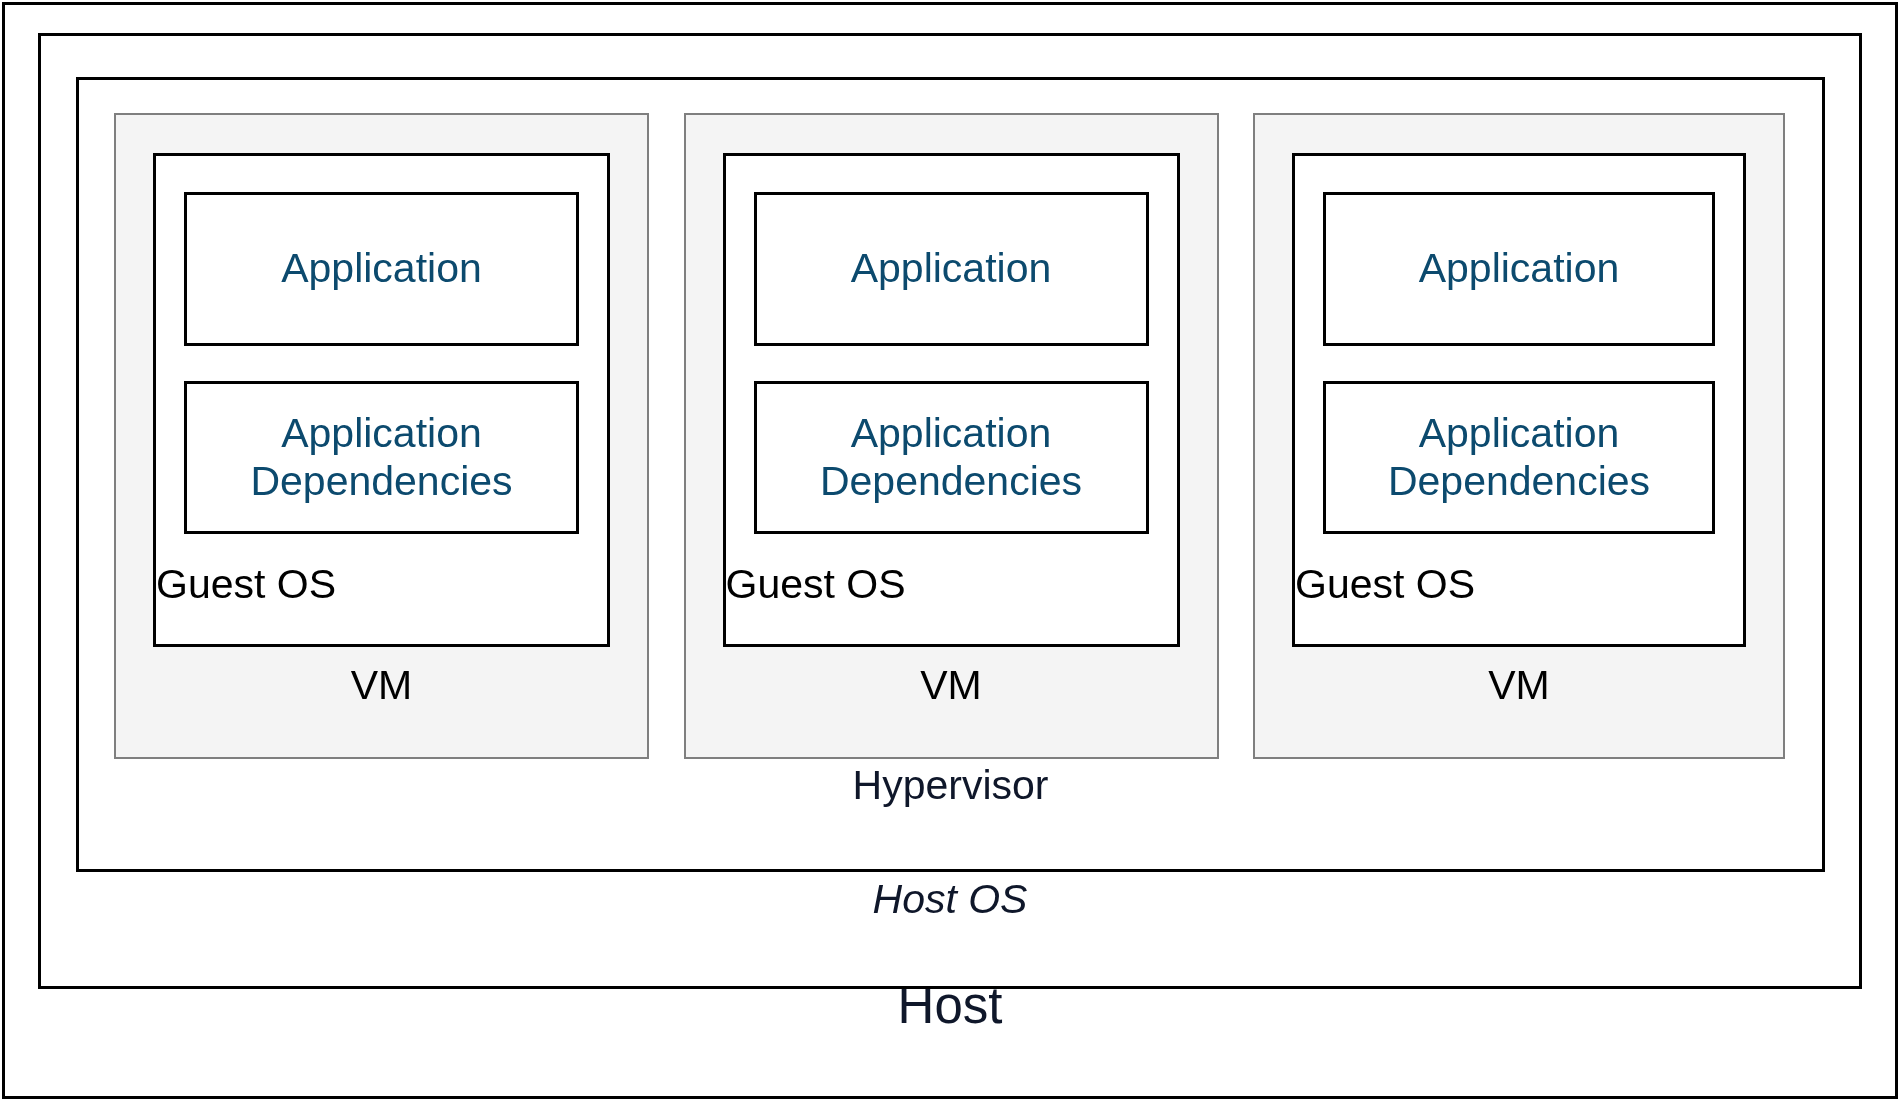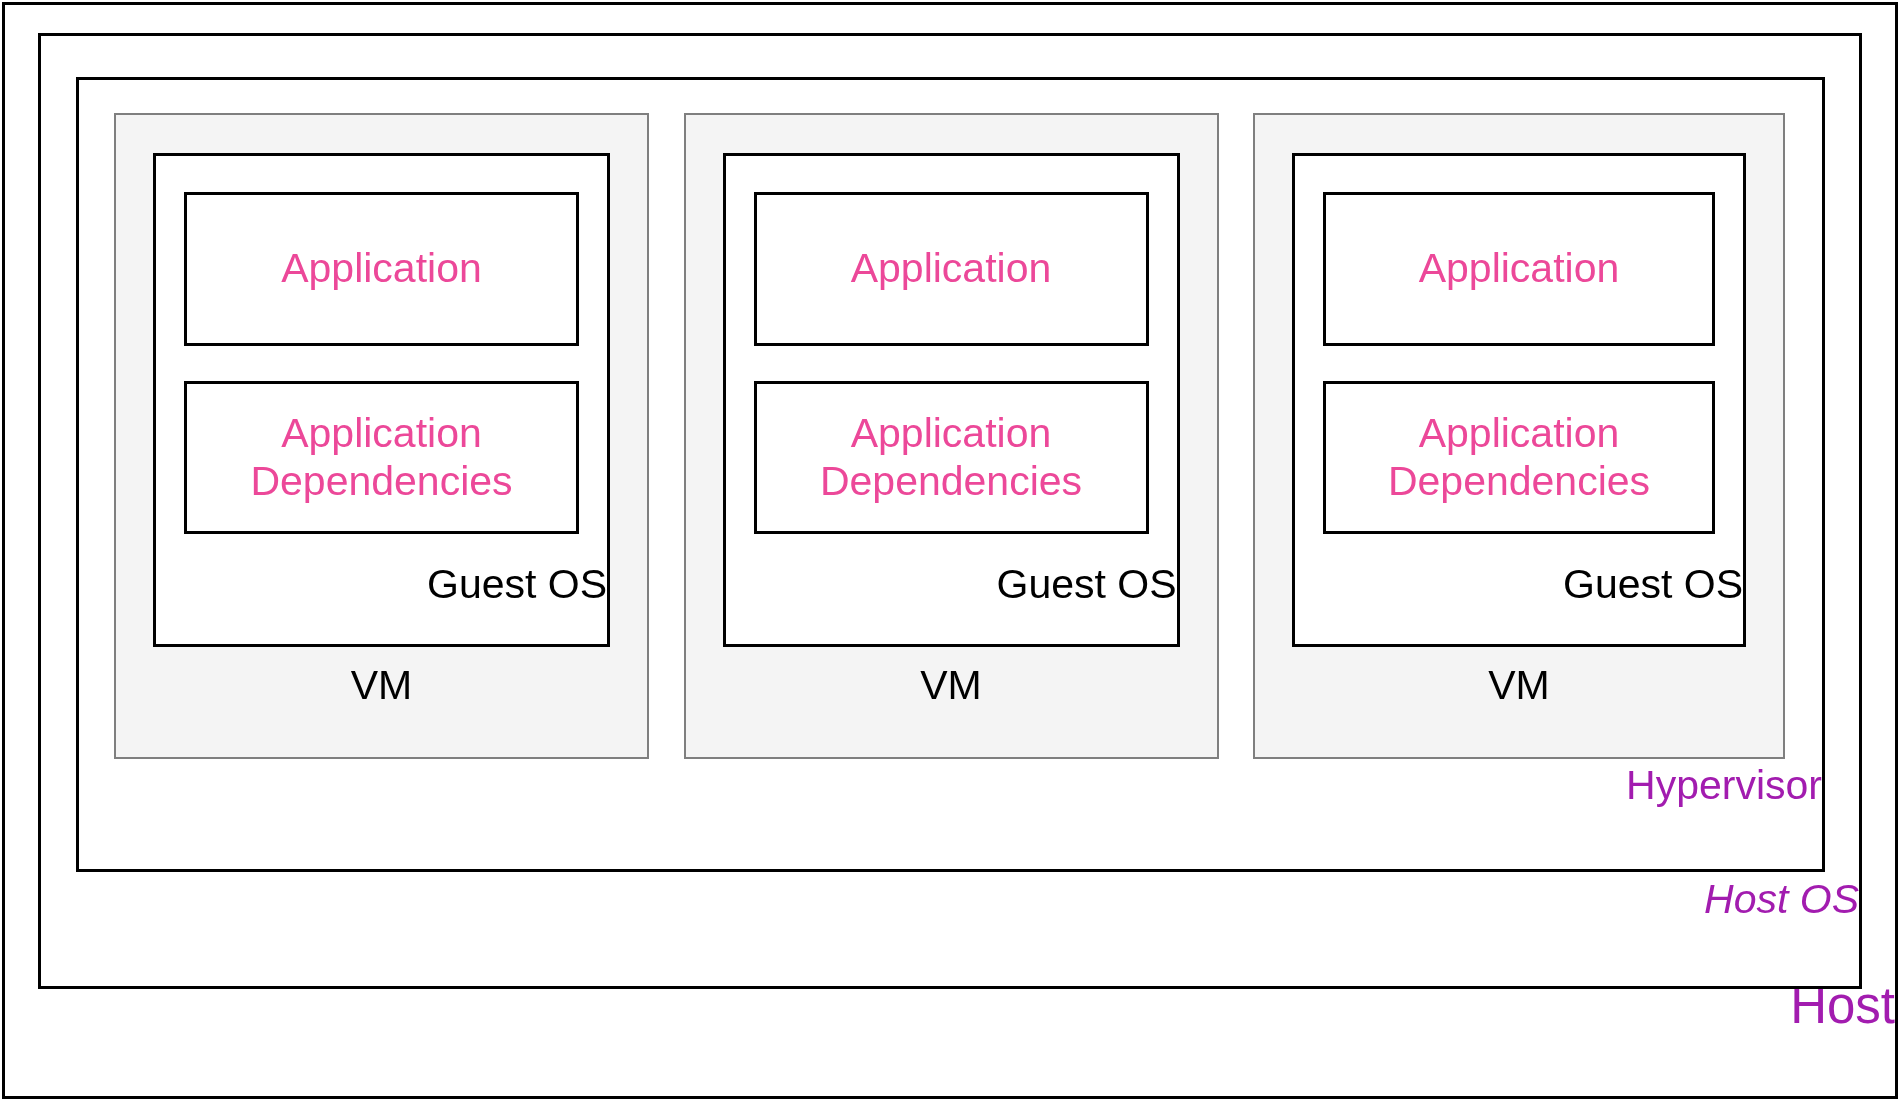--- a/index.html
+++ b/index.html
@@ -25,22 +25,22 @@
     position: absolute;
     box-sizing: border-box;
     background: #ffffff;
     border: 2px solid #000000;
   }
 
   .lbl {
     position: absolute;
     left: 0;
     right: 0;
-    text-align: right;
-    color: #a21caf;
+    text-align: center;
+    color: #0f172a;
     font-weight: 400;
     white-space: pre-line;
     line-height: 1.18;
   }
 
   
   #host {
     left: 2px;
     top: 2px;
     width: 1896px;
@@ -121,21 +121,21 @@
     height: 494px;
     background: #ffffff;
     border: 3px solid #000000;
   }
 
   .guest-os-label {
     position: absolute;
     left: 0;
     right: 0;
     bottom: 36px;
-    text-align: right;
+    text-align: left;
     font-size: 41px;
     color: #000000;
   }
 
   
   .app-box {
     position: absolute;
     box-sizing: border-box;
     left: 28px;
     right: 28px;
@@ -145,21 +145,21 @@
     align-items: center;
     justify-content: center;
   }
   .app-box.app      { top: 36px; height: 154px; }
   .app-box.app-deps { top: 225px; height: 153px; }
 
   .app-text {
     text-align: center;
     font-size: 41px;
     line-height: 1.17;
-    color: #ec4899;
+    color: #0c4a6e;
     white-space: pre-line;
   }
 </style>
 </head>
 <body>
 
 <div id="canvas">
 
   <div class="box" id="host">
     <div class="lbl" id="host-label">Host</div>

